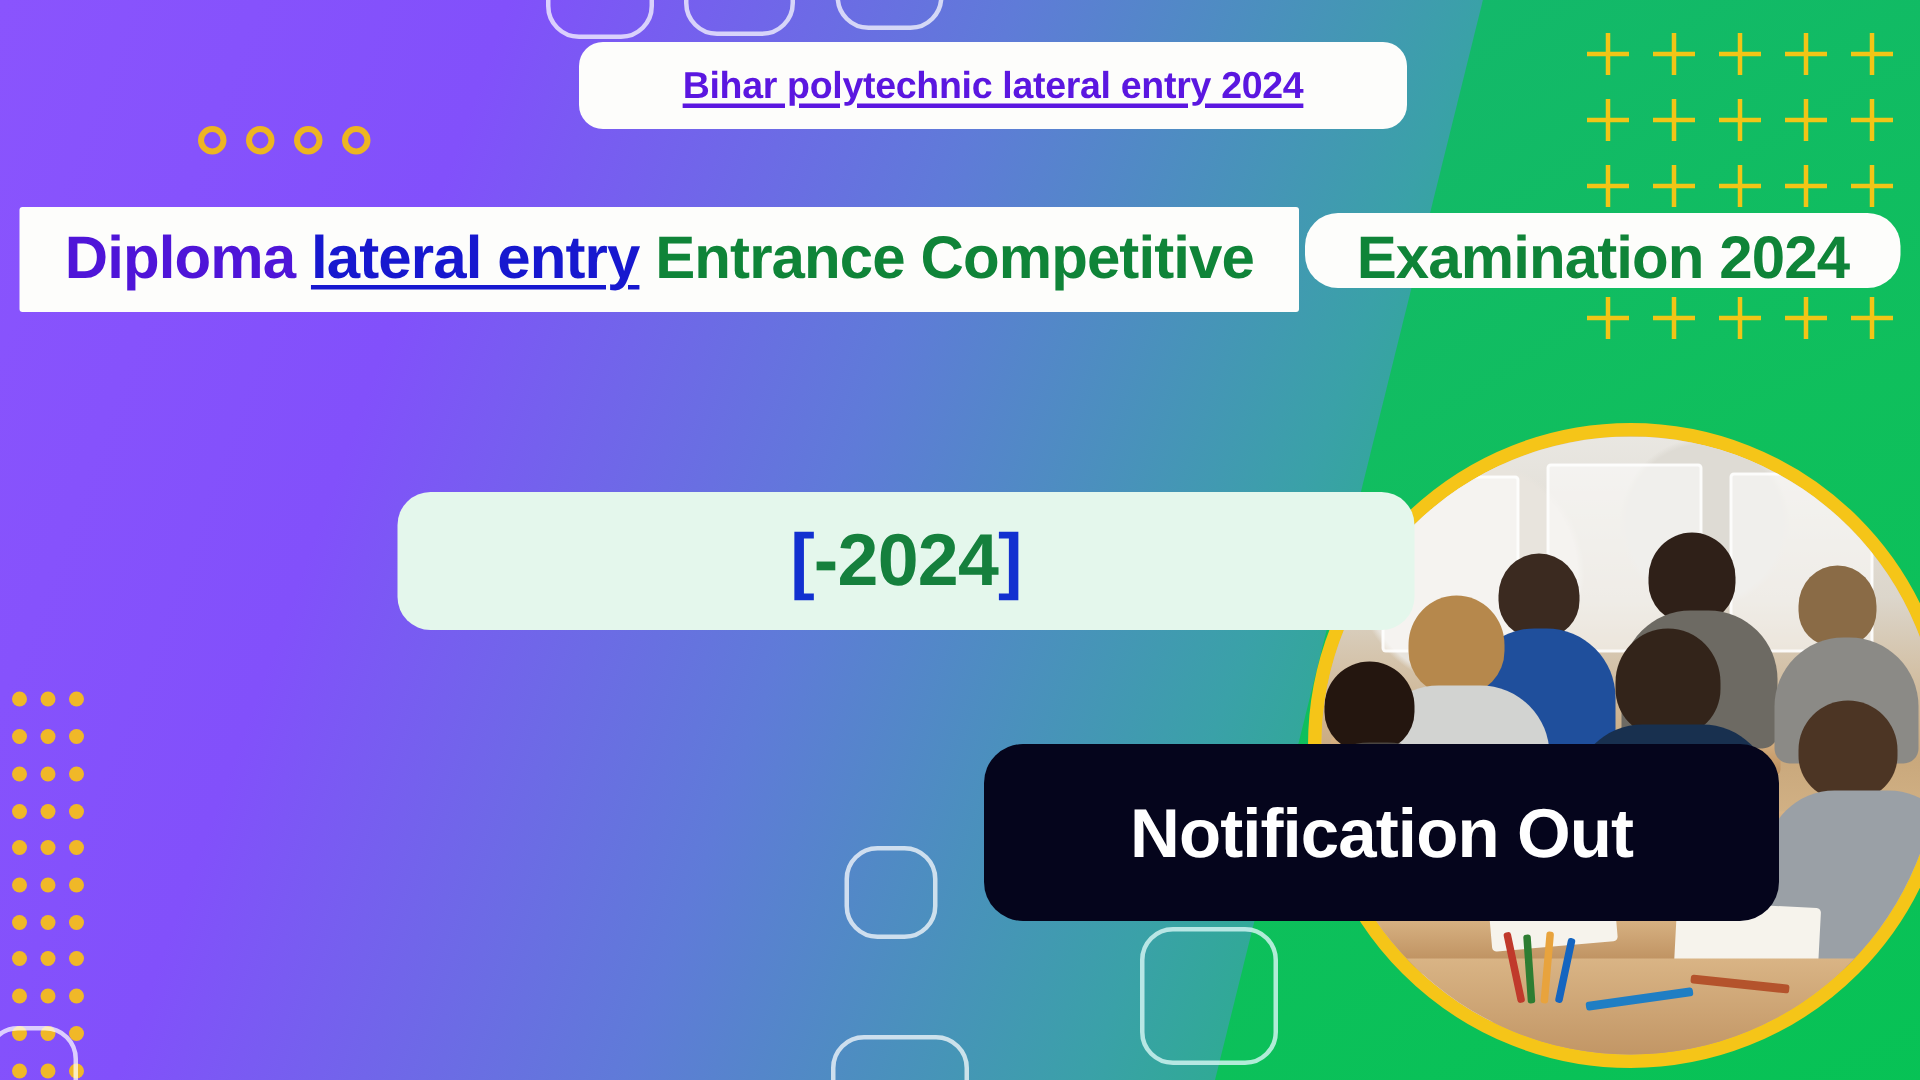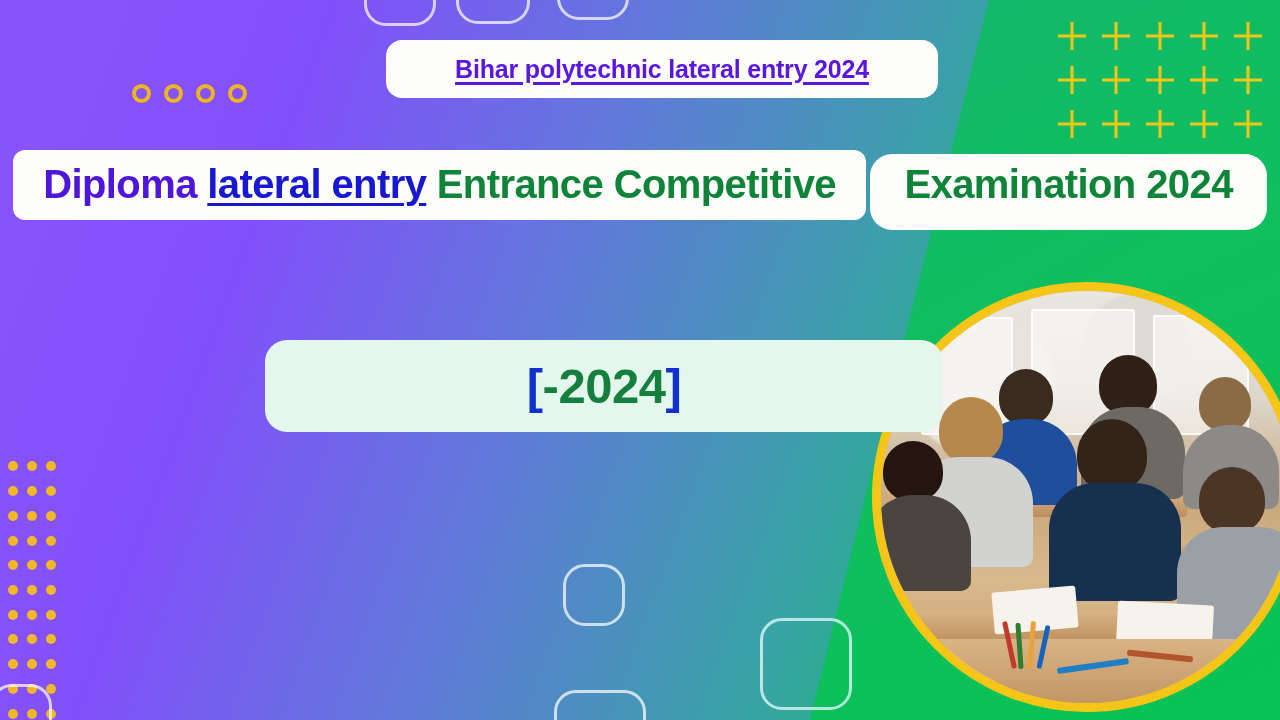--- a/index.html
+++ b/index.html
@@ -61,43 +61,43 @@
   }
   
   .pupil{ position:absolute; border-radius:50% 50% 44% 44%; }
   .torso{ position:absolute; border-radius:46px 46px 10px 10px; }
   .desk{ position:absolute; background:linear-gradient(180deg,#d9b485,#bb8d5c); border-radius:4px; }
   .paper{ position:absolute; background:#f6f3ec; border-radius:3px; transform:rotate(-5deg); }
   .pencil{ position:absolute; border-radius:2px; }
   .window{ position:absolute; background:rgba(255,255,255,.55); border:2px solid rgba(255,255,255,.8); border-radius:3px;}
 
   
-  .content{ position:absolute; inset:0;margin-top:12px; }
+  .content{ position:absolute; inset:0; }
 
   .pill-top{
     position:absolute; left:386px; top:28px; width:552px; height:58px;
     background:#fdfdfb; border-radius:16px;
     display:flex; align-items:center; justify-content:center;
   }
   .pill-top .txt{
     font-size:25px; font-weight:700; color:#5b17e0;
     text-decoration:underline; text-underline-offset:4px; text-decoration-thickness:2.5px;
     letter-spacing:-.2px; white-space:nowrap;
   }
 
   .headline{
     position:absolute; left:0; right:0; top:138px;
     text-align:center; line-height:1.0;
   }
   .headline .line{
-    display:inline-block; background:#fdfdfb; border-radius:12px;
+    display:inline-block; background:#fdfdfb; border-radius:2px;
     padding:14px 30px 16px; font-size:40px; font-weight:800; letter-spacing:-.6px;
     white-space:nowrap;
   }
-  .headline .line2{ margin-top:4px; border-radius:22px; padding:10px 34px 26px; }
+  .headline .line2{ margin-top:4px; border-radius:22px; padding:10px 34px 0; }
   .w-purple{ color:#4f15d8; }
   .w-blue  { color:#1718cf; text-decoration:underline; text-underline-offset:5px; text-decoration-thickness:3px; }
   .w-green { color:#0f8438; }
 
   .badge{
     position:absolute; left:265px; top:328px; width:678px; height:92px;
     background:#e4f7ec; border-radius:22px;
     display:flex; align-items:center; justify-content:center; gap:0;
     font-size:49px; font-weight:800; letter-spacing:-.5px; white-space:nowrap;
   }
@@ -262,14 +262,17 @@
     <div class="line line2"><span class="w-green">Examination 2024</span></div>
   </div>
 
   <div class="badge">
       <span class="b-brk">[</span>
       <span class="b-blue">-2024</span>
       <span class="b-brk"> ]</span>
     </div>
 
 
+  <div class="btn-notify">
+    <span>Notification Out</span>
+  </div>
 
 </div>
 
 </body></html>

